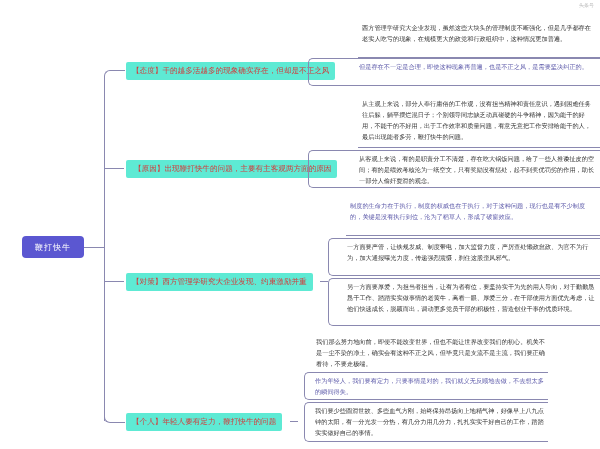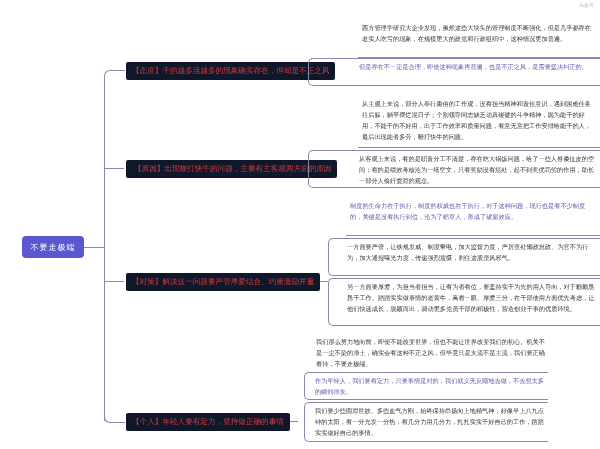--- a/index.html
+++ b/index.html
@@ -10,21 +10,21 @@
   }
   .wm { position: absolute; right: 6px; top: 2px; font-size: 5px; color: #bbb; }
   .root {
     position: absolute; left: 22px; top: 236px; width: 62px; height: 22px;
     background: #5b57d1; border-radius: 4px; color: #fff; font-size: 8px;
     display: flex; align-items: center; justify-content: center; letter-spacing: 1px;
   }
   .line { position: absolute; background: #8a88b0; }
   .curve { position: absolute; border: 1px solid #8a88b0; }
   .branch {
-    position: absolute; height: 18px; background: #0f172a; border-radius: 2px;
+    position: absolute; height: 18px; background: #5eead4; border-radius: 2px;
     color: #d23c3c; font-size: 7.6px; display: flex; align-items: center;
     padding: 0 6px; white-space: nowrap;
   }
   .leaf {
     position: absolute; font-size: 6.2px; line-height: 11px; color: #333;
     padding: 2px 4px; box-sizing: border-box;
   }
   .leaf.hl { color: #5a57a8; }
   .boxed {
     border: 1px solid #8a88b0; border-right: none; border-radius: 5px 0 0 5px;
@@ -41,26 +41,26 @@
 <div class="curve" style="left:104px;top:70px;width:20px;height:8px;border-right:none;border-bottom:none;border-radius:6px 0 0 0;"></div>
 <div class="line" style="left:104px;top:168px;width:20px;height:1px;"></div>
 <div class="line" style="left:104px;top:281px;width:20px;height:1px;"></div>
 <div class="curve" style="left:104px;top:414px;width:20px;height:8px;border-right:none;border-top:none;border-radius:0 0 0 6px;"></div>
 
 <div class="line" style="left:300px;top:70px;width:8px;height:1px;"></div>
 <div class="line" style="left:300px;top:168px;width:8px;height:1px;"></div>
 <div class="line" style="left:320px;top:281px;width:8px;height:1px;"></div>
 <div class="line" style="left:290px;top:421px;width:8px;height:1px;"></div>
 
-<div class="root">不要走极端</div>
+<div class="root">鞭打快牛</div>
 
 <div class="branch" style="left:126px;top:62px;">【态度】干的越多活越多的现象确实存在，但却是不正之风</div>
 <div class="branch" style="left:126px;top:160px;padding-left:8px;">【原因】出现鞭打快牛的问题，主要有主客观两方面的原因</div>
-<div class="branch" style="left:126px;top:273px;">【对策】解决这一问题要严管厚爱结合、约束激励并重</div>
-<div class="branch" style="left:126px;top:413px;">【个人】年轻人要有定力，坚持做正确的事情</div>
+<div class="branch" style="left:126px;top:273px;">【对策】西方管理学研究大企业发现、约束激励并重</div>
+<div class="branch" style="left:126px;top:413px;">【个人】年轻人要有定力，鞭打快牛的问题</div>
 
 <div class="leaf boxed under" style="left:358px;top:20px;width:242px;height:38px;">西方管理学研究大企业发现，虽然这些大块头的管理制度不断强化，但是几乎都存在老实人吃亏的现象，在规模更大的政党和行政组织中，这种情况更加普遍。</div>
 <div class="leaf boxed hl" style="left:308px;top:58px;width:292px;height:28px;padding-left:50px;">但是存在不一定是合理，即使这种现象再普遍，也是不正之风，是需要坚决纠正的。</div>
 
 <div class="leaf boxed under" style="left:358px;top:96px;width:242px;height:52px;">从主观上来说，部分人奉行庸俗的工作观，没有担当精神和责任意识，遇到困难任务往后躲，躺平摆烂混日子；个别领导同志缺乏动真碰硬的斗争精神，因为能干的好用，不能干的不好用，出于工作效率和质量问题，有意无意把工作安排给能干的人，最后出现能者多劳，鞭打快牛的问题。</div>
 <div class="leaf boxed" style="left:308px;top:150px;width:292px;height:38px;padding-left:50px;">从客观上来说，有的是职责分工不清楚，存在吃大锅饭问题，给了一些人推诿扯皮的空间；有的是绩效考核沦为一纸空文，只有奖励没有惩处，起不到奖优罚劣的作用，助长一部分人偷奸耍滑的观念。</div>
 
 <div class="leaf boxed under hl" style="left:346px;top:198px;width:254px;height:38px;">制度的生命力在于执行，制度的权威也在于执行，对于这种问题，现行也是有不少制度的，关键是没有执行到位，沦为了稻草人，形成了破窗效应。</div>
 <div class="leaf boxed" style="left:328px;top:238px;width:272px;height:38px;padding-left:18px;">一方面要严管，让铁规发威、制度带电，加大监督力度，严厉查处懒政怠政、为官不为行为，加大通报曝光力度，传递强烈震慑，刹住这股歪风邪气。</div>
 <div class="leaf boxed" style="left:328px;top:278px;width:272px;height:48px;padding-left:18px;">另一方面要厚爱，为担当者担当，让有为者有位，要坚持实干为先的用人导向，对于勤勤恳恳干工作、踏踏实实做事情的老黄牛，高看一眼、厚爱三分，在干部使用方面优先考虑，让他们快速成长，脱颖而出，调动更多党员干部的积极性，营造创业干事的优质环境。</div>

